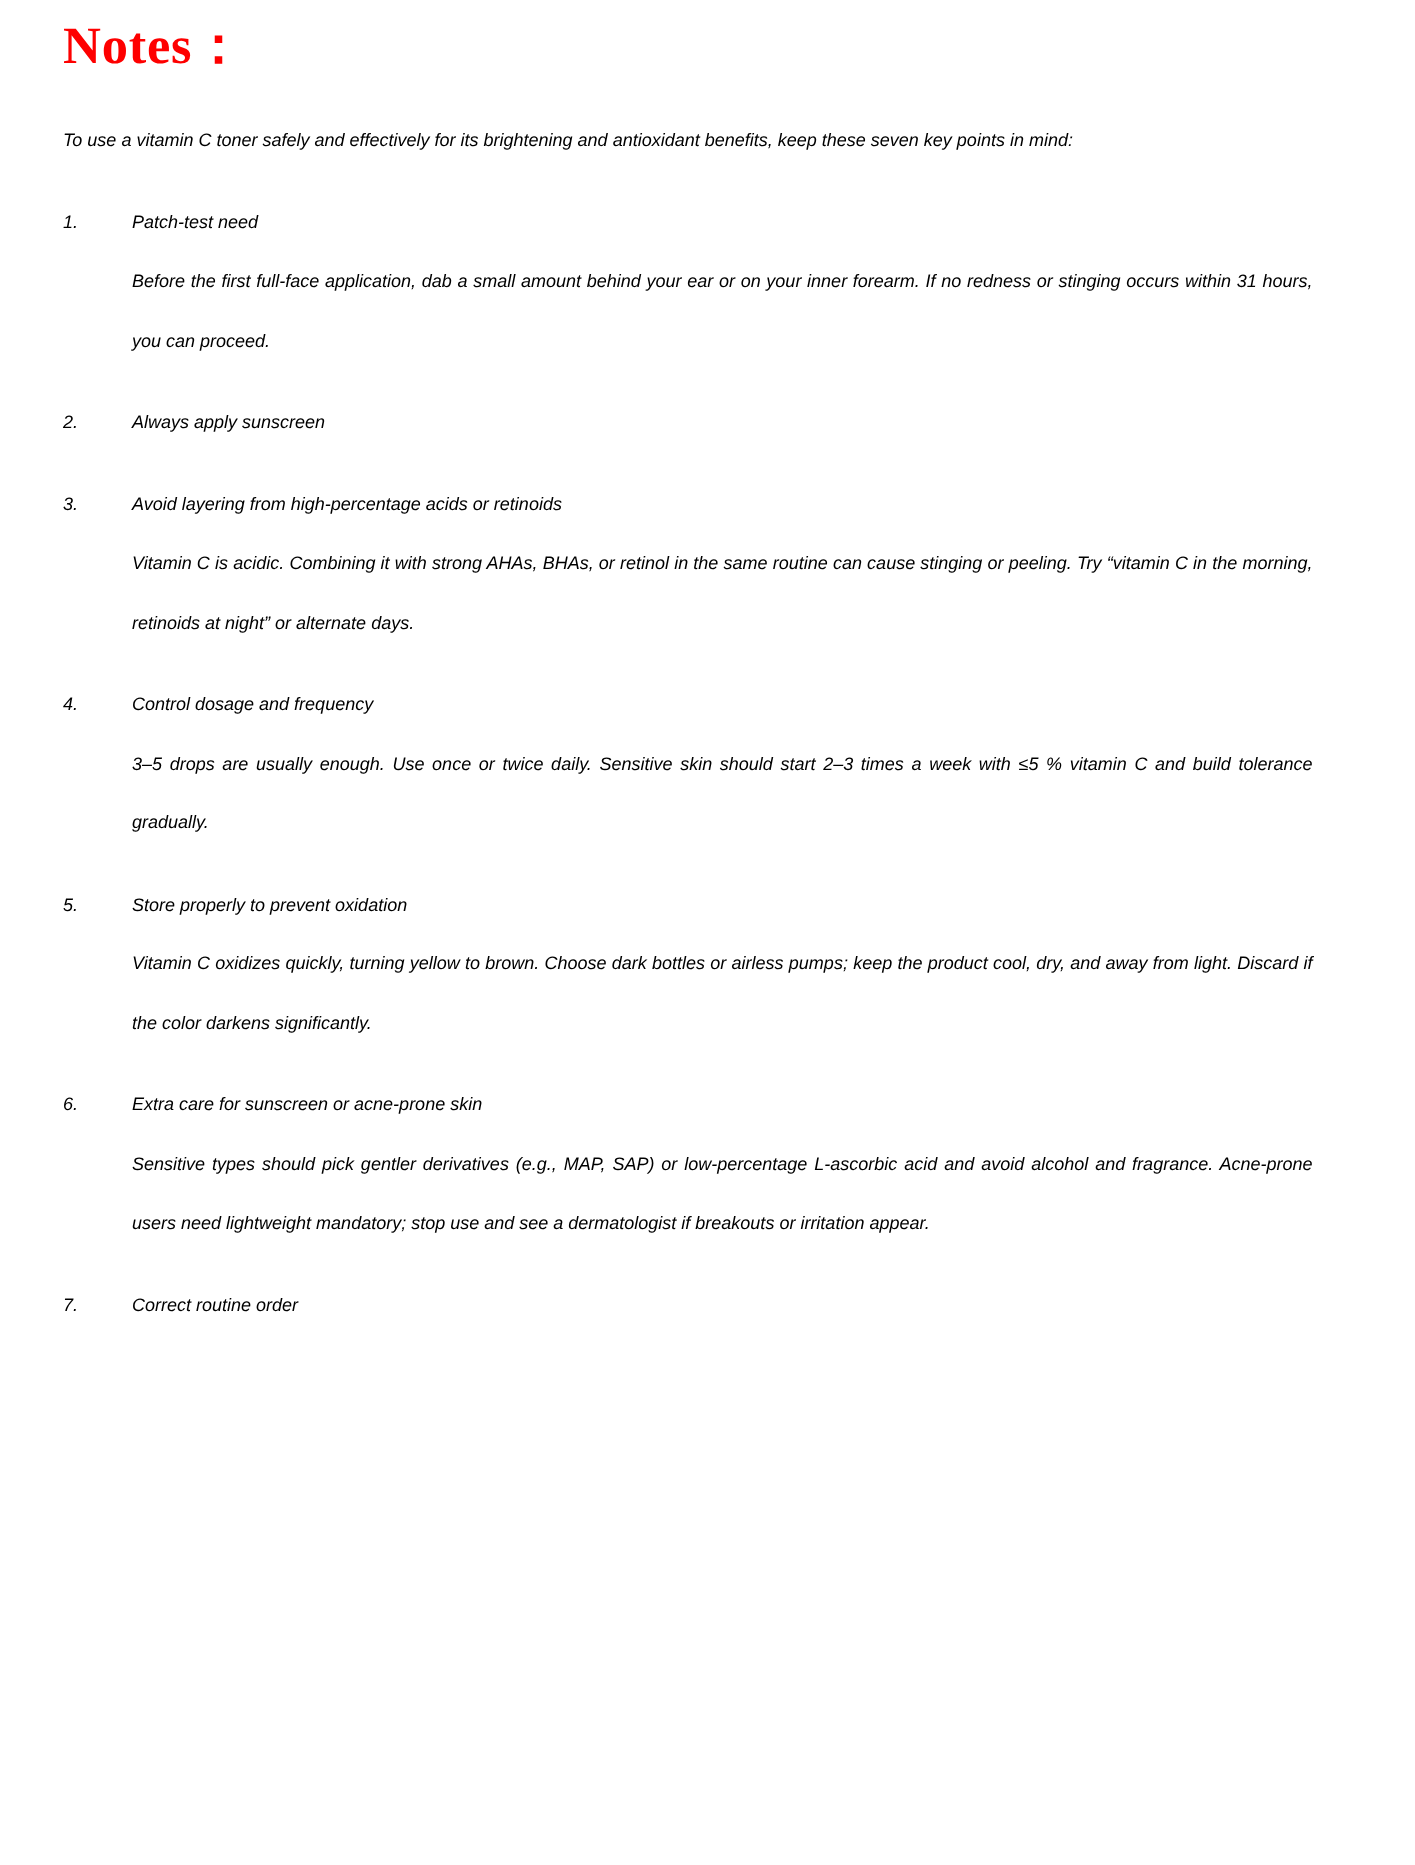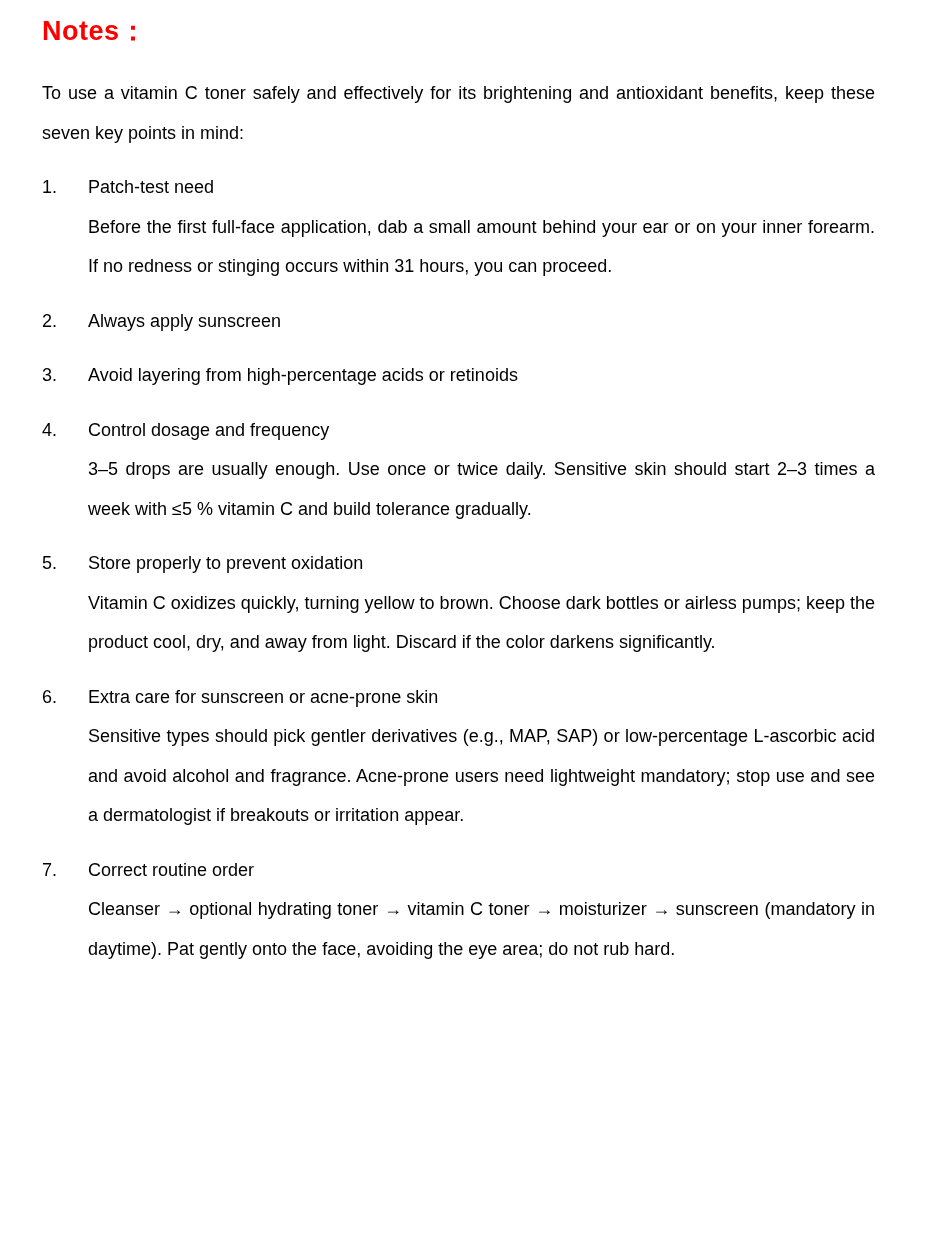--- a/index.html
+++ b/index.html
@@ -13,30 +13,32 @@
     height: 1243px;
     box-sizing: border-box;
     background: #ffffff;
     padding: 14px 68px 6px 42px;
     font-family: "Liberation Sans", "DejaVu Sans", sans-serif;
     color: #000000;
     overflow: hidden;
   }
   .heading {
     margin: 0;
-    font-size: 27px;
+    font-size: 35px;
     line-height: 34px;
     font-weight: 700;
     color: #fe0000;
     letter-spacing: 0.5px;
+    font-family: Liberation Serif, serif;
   }
   .bodytext {
-    font-size: 18px;
+    font-size: 12px;
     line-height: 39.5px;
     color: #000000;
+    font-style: italic;
   }
   .intro {
     margin: 26px 0 0 0;
     text-align: justify;
   }
   .notes-list {
     margin: 0;
     padding: 0;
   }
   .list-item {
@@ -85,20 +87,21 @@
         <span class="item-number">2.</span>
         <span class="item-title">Always apply sunscreen</span>
       </div>
     </div>
 
     <div class="list-item">
       <div class="bodytext item-head">
         <span class="item-number">3.</span>
         <span class="item-title">Avoid layering from high-percentage acids or retinoids</span>
       </div>
+      <p class="bodytext item-body">Vitamin C is acidic. Combining it with strong AHAs, BHAs, or retinol in the same routine can cause stinging or peeling. Try “vitamin C in the morning, retinoids at night” or alternate days.</p>
     </div>
 
     <div class="list-item">
       <div class="bodytext item-head">
         <span class="item-number">4.</span>
         <span class="item-title">Control dosage and frequency</span>
       </div>
       <p class="bodytext item-body">3–5 drops are usually enough. Use once or twice daily. Sensitive skin should start 2–3 times a week with ≤5 % vitamin C and build tolerance gradually.</p>
     </div>
 
@@ -116,19 +119,18 @@
         <span class="item-title">Extra care for sunscreen or acne-prone skin</span>
       </div>
       <p class="bodytext item-body">Sensitive types should pick gentler derivatives (e.g., MAP, SAP) or low-percentage L-ascorbic acid and avoid alcohol and fragrance. Acne-prone users need lightweight mandatory; stop use and see a dermatologist if breakouts or irritation appear.</p>
     </div>
 
     <div class="list-item">
       <div class="bodytext item-head">
         <span class="item-number">7.</span>
         <span class="item-title">Correct routine order</span>
       </div>
-      <p class="bodytext item-body">Cleanser → optional hydrating toner → vitamin C toner → moisturizer → sunscreen (mandatory in daytime). Pat gently onto the face, avoiding the eye area; do not rub hard.</p>
     </div>
 
   </div>
 
 
 </div>
 
 </body></html>

